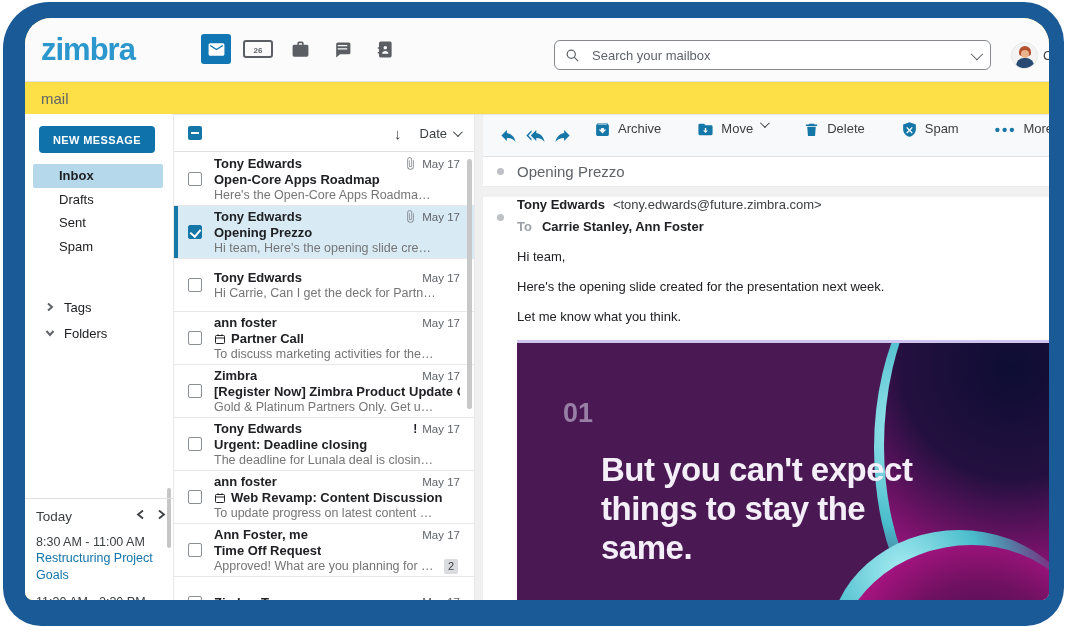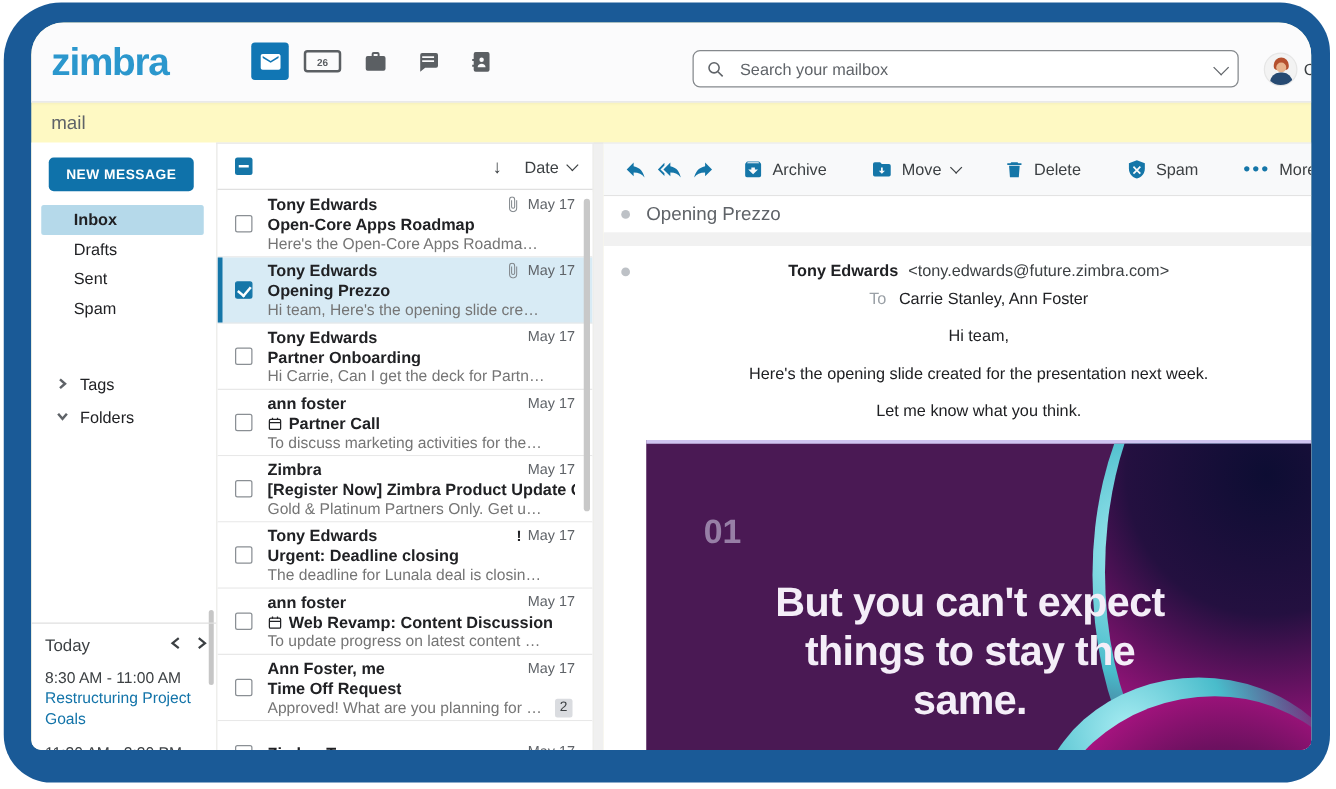--- a/index.html
+++ b/index.html
@@ -1,21 +1,21 @@
 <!DOCTYPE html>
 <html><head>
 <meta charset="utf-8">
 <style>
   * { box-sizing: border-box; margin: 0; padding: 0; }
   html,body { width:1069px; height:631px; background:#fff; overflow:hidden;
     font-family:"Liberation Sans","DejaVu Sans",sans-serif; }
   .frame { position:absolute; left:3px; top:2px; width:1061px; height:624px;
     background:#1a5a97; border-radius:46px 40px 38px 38px; }
   .screen { position:absolute; left:22px; top:16px; width:1024px; height:582px;
-    background:#fef9c3; border-radius:26px 26px 8px 8px; overflow:hidden; }
+    background:#fde047; border-radius:26px 26px 8px 8px; overflow:hidden; }
 
   
   .topbar { position:absolute; left:0; top:0; width:100%; height:64px; background:#fbfbfc;
     border-bottom:1px solid #e4e4e4; box-shadow:0 1px 2px rgba(0,0,0,.04); }
   .logo { position:absolute; left:16px; top:14px; font-size:31px; font-weight:bold;
     letter-spacing:-1px; color:#2b97cd; }
   .appicons { position:absolute; left:176px; top:16px; display:flex; gap:12px; align-items:center; }
   .app { width:30px; height:30px; display:flex; align-items:center; justify-content:center;
     border-radius:3px; cursor:pointer; }
   .app.selected { background:#1176b4; }
@@ -123,37 +123,37 @@
   .msg-row .badge:empty { display:none; }
   .list-scroll { position:absolute; right:2px; top:44px; width:5px; height:250px; background:#c8c8c8;
     border-radius:3px; }
 
   
   .rtoolbar { height:42px; background:#f8f9fa; border-bottom:1px solid #e3e3e3; display:flex;
     align-items:center; padding-left:16px; gap:8px; }
   .tb-ic { width:34px; height:30px; display:flex; align-items:center; justify-content:center;
     cursor:pointer; }
   .tb-ic svg { width:19px; height:19px; fill:#1576a8; }
-  .tb-btn { display:flex; align-items:center; gap:7px; padding:0 14px; height:30px; cursor:pointer; }
+  .tb-btn { display:flex; align-items:flex-start; gap:7px; padding:0 14px; height:30px; cursor:pointer; }
   .tb-btn svg { width:17px; height:17px; fill:#1576a8; }
   .tb-btn span.lbl { font-size:13px; color:#3c4043; }
   .tb-btn .chev { border-color:#3c4043; width:7px; height:7px; }
   .dots { letter-spacing:2px; color:#1576a8; font-weight:bold; font-size:15px; }
 
   .subj-row { height:30px; display:flex; align-items:center; padding-left:14px; gap:13px;
     border-bottom:1px solid #ececec; background:#fff; }
   .dot { width:7px; height:7px; border-radius:50%; background:#bdc1c6; flex:0 0 auto; }
   .subj-text { font-size:15px; color:#5f6368; }
   .band { height:10px; background:#f1f1f1; }
 
-  .message { position:relative; padding:12px 0 0 34px; background:#fff; height:404px;text-align:center; }
+  .message { position:relative; padding:0 0 0 34px; background:#fff; height:404px; }
   .message .dot { position:absolute; left:14px; top:17px; }
   .from-line { font-size:13px; color:#3c4043; }
   .from-name { font-weight:bold; color:#202124; margin-right:8px; }
-  .to-line { margin-top:7px; font-size:13px; color:#202124; }
+  .to-line { margin-top:7px; font-size:13px; color:#202124;font-weight:bold; }
   .to-label { color:#9aa0a6; margin-right:10px; }
   .body-p { margin-top:15px; font-size:13px; color:#202124; }
 
   .slide { position:relative; margin-top:16px; width:532px; height:300px; background:#4a1954;
     border-top:3px solid #cfc4f0; overflow:hidden; }
   .blob-glow-tr { position:absolute; top:-90px; right:-55px; width:230px; height:390px;
     border-radius:48% 52% 55% 45% / 50% 46% 54% 50%;
     background:radial-gradient(circle at 18% 45%, #a7ecf2 0%, #49bccb 35%, rgba(73,188,203,0) 68%); }
   .blob-tr { position:absolute; top:-100px; right:-70px; width:235px; height:390px;
     border-radius:48% 52% 58% 42% / 52% 44% 56% 48%;
@@ -334,24 +334,20 @@
   <div class="msg-row">
     <span class="cb"></span>
     <div class="msg-main">
       <div class="l1">
         <span class="sender">Tony Edwards</span>
         <span class="meta">
 
           <span class="date">May 17</span>
         </span>
       </div>
-      <div class="l2">
-
-        <span class="subject">Partner Onboarding</span>
-      </div>
       <div class="l3">
         <span class="snippet">Hi Carrie,   Can I get the deck for Partner Onboarding ...</span>
 
       </div>
     </div>
   </div>
 
   <div class="msg-row">
     <span class="cb"></span>
     <div class="msg-main">

